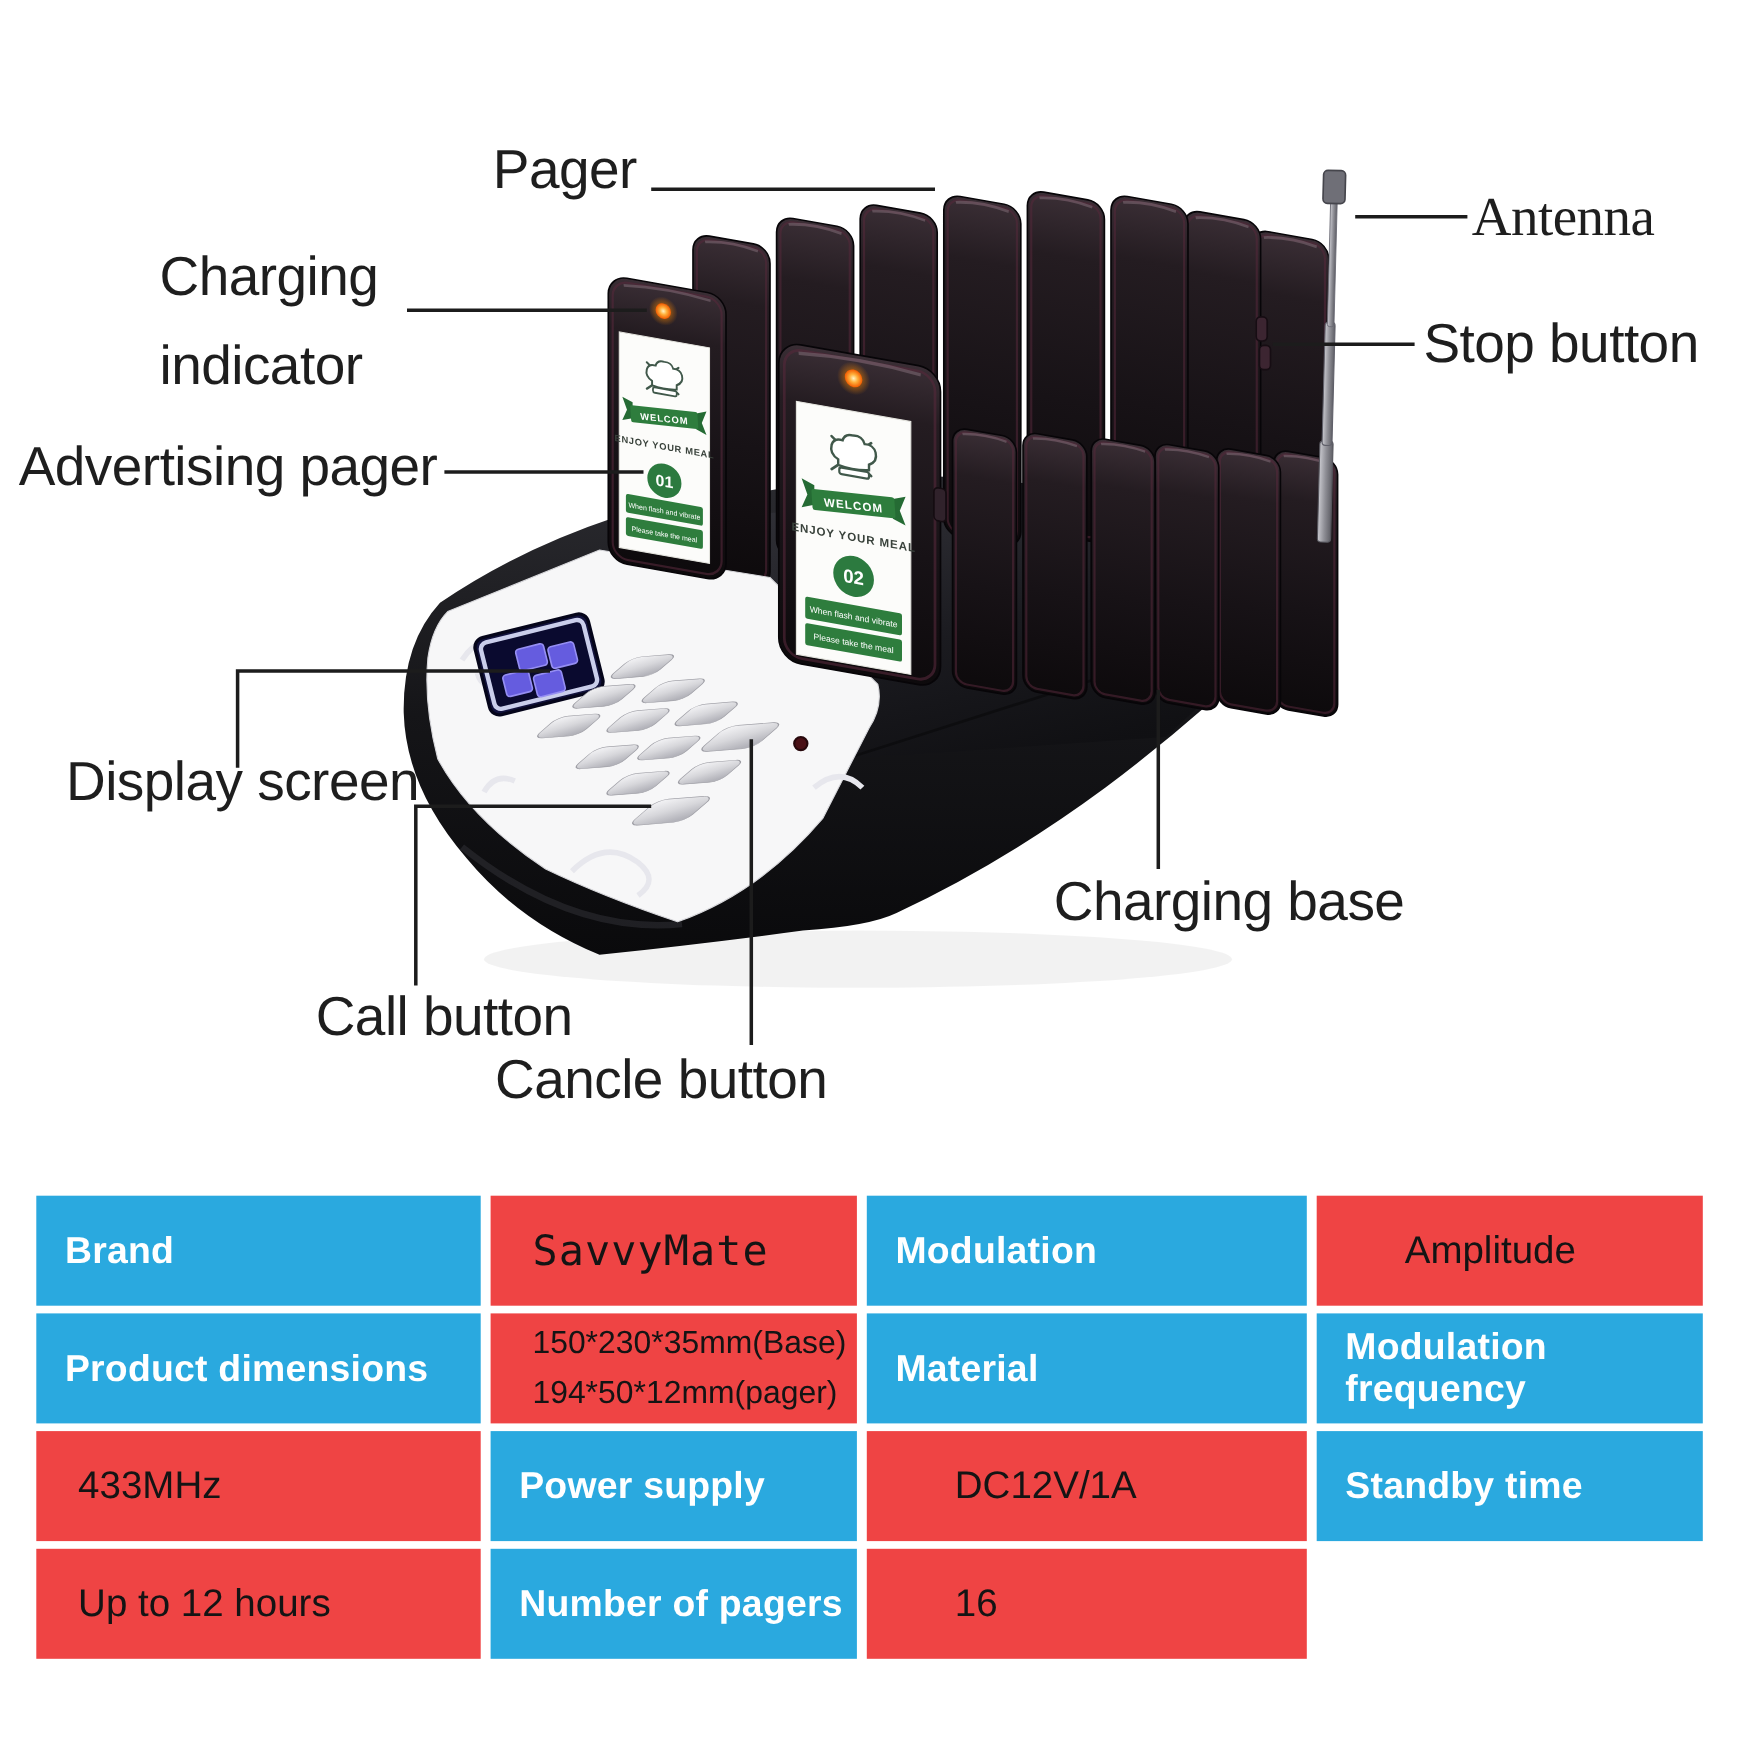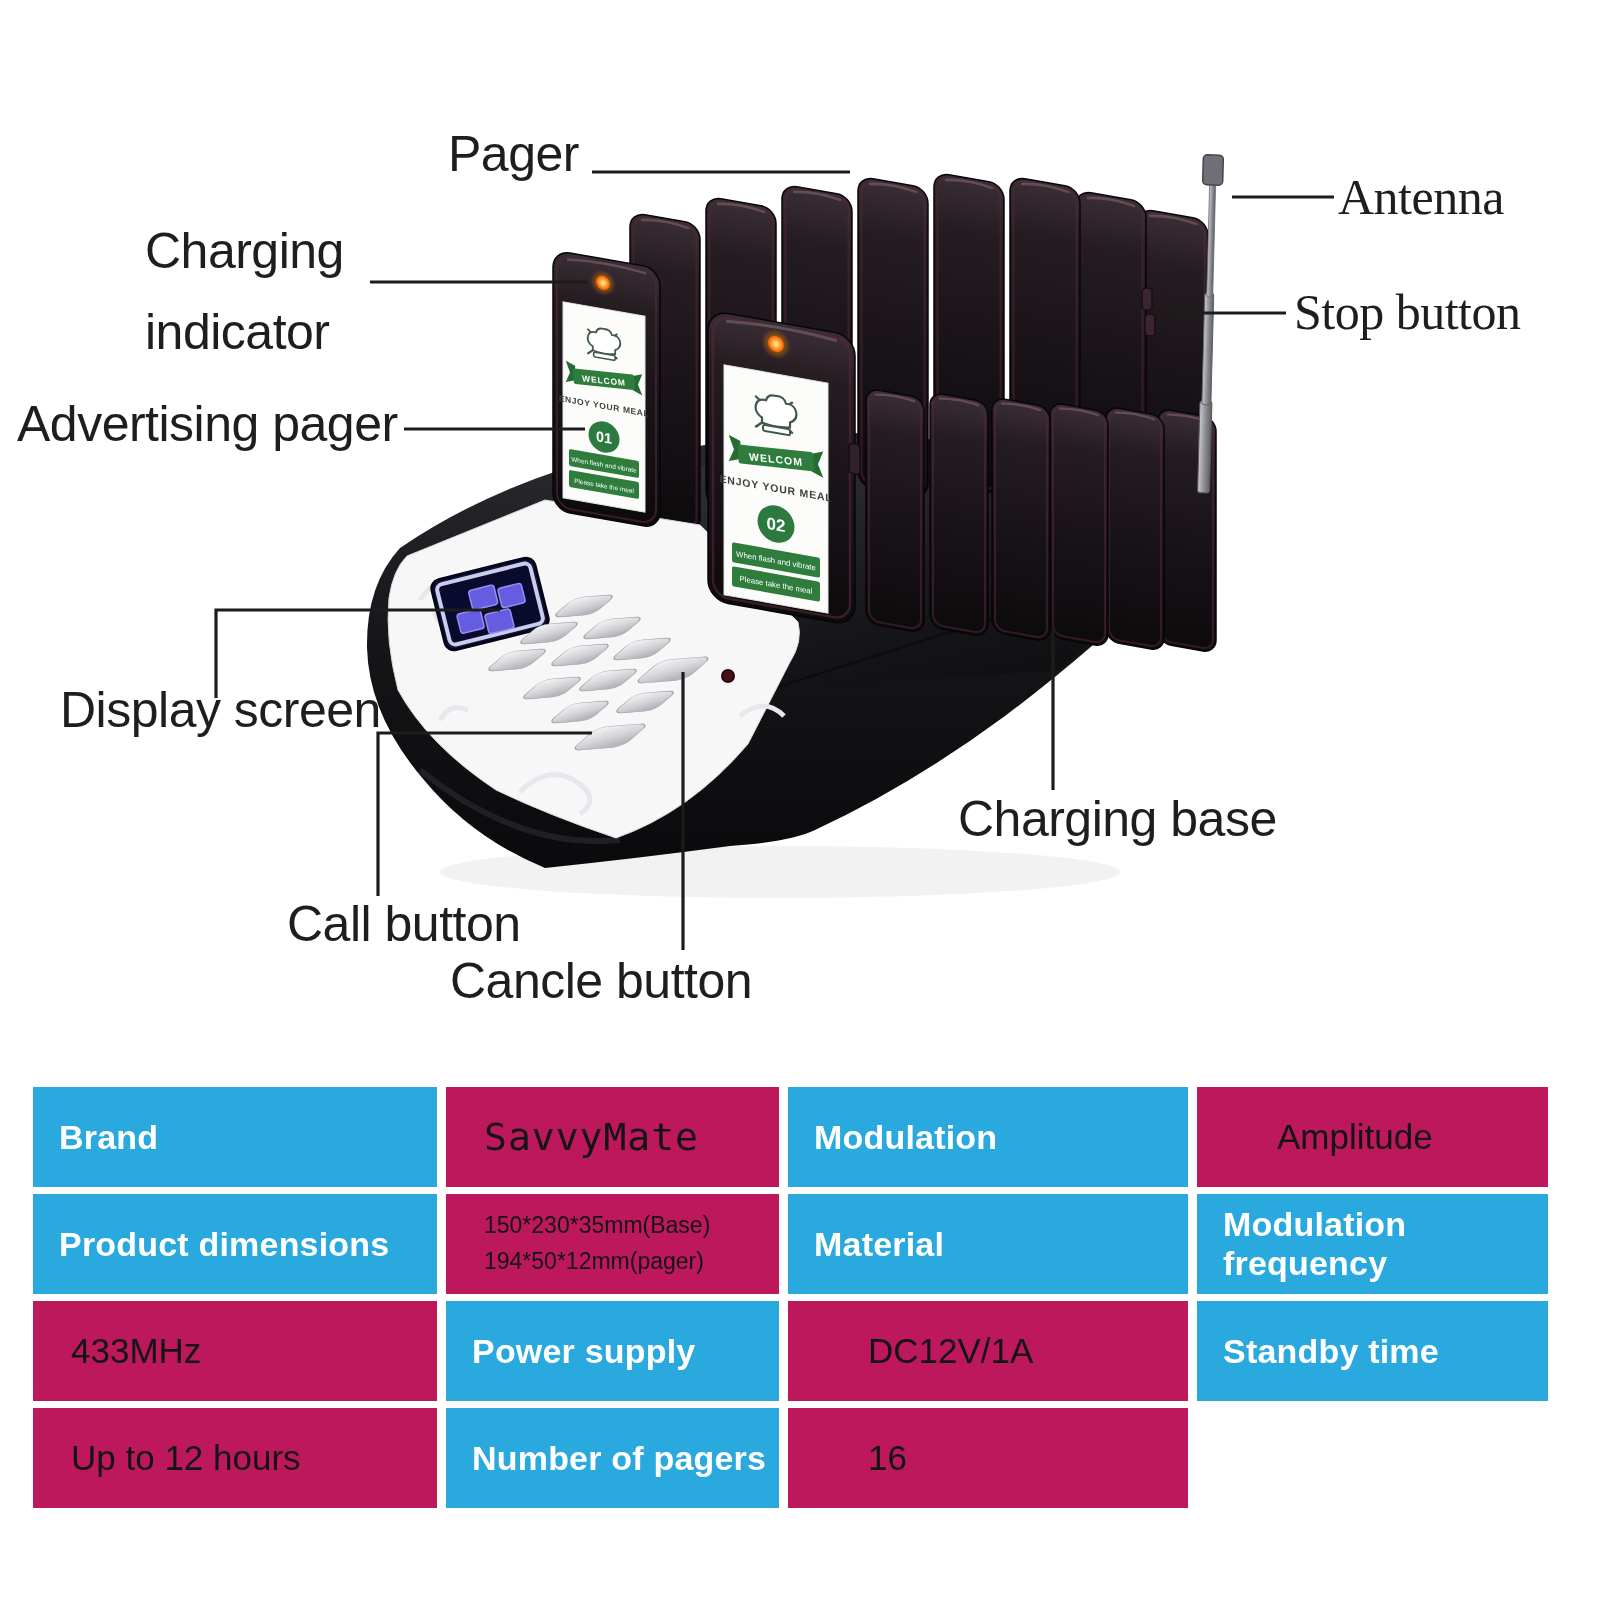--- a/index.html
+++ b/index.html
@@ -28,29 +28,29 @@
   .spec .th{
     background:#2aa9df;
     color:#ffffff;
     display:flex;align-items:center;
     padding-left:26px;
     font-size:34px;
     font-weight:600;
     letter-spacing:0.2px;
   }
   .spec .td{
-    background:#be185d;
+    background:#ef4444;
     color:#141414;
     display:flex;flex-direction:column;justify-content:center;
     padding-left:38px;
     font-size:35px;
   }
   .spec .td.right{padding-left:80px;}
   .spec .td .mono{font-family:"DejaVu Sans Mono",monospace;font-size:38px;letter-spacing:1px;}
-  .spec .td .dim{font-size:23px;line-height:1.55;}
+  .spec .td .dim{font-size:29px;line-height:1.55;}
 </style>
 </head>
 <body>
 
 <div class="stage">
 
 <svg width="1600" height="1600" viewBox="0 0 1600 1600">
   <defs>
     <linearGradient id="baseG" x1="0" y1="0" x2="0" y2="1">
       <stop offset="0" stop-color="#2b2b30"></stop>
@@ -302,21 +302,21 @@
 
 <div class="callout" style="left:448px;top:128px;">Pager</div>
 <div class="callout" style="left:145px;top:225px;">Charging</div>
 <div class="callout" style="left:145px;top:306px;">indicator</div>
 <div class="callout" style="left:17px;top:398px;">Advertising pager</div>
 <div class="callout" style="left:60px;top:684px;">Display screen</div>
 <div class="callout" style="left:287px;top:898px;">Call button</div>
 <div class="callout" style="left:450px;top:955px;">Cancle button</div>
 <div class="callout" style="left:958px;top:793px;">Charging base</div>
 <div class="callout" style="left:1338px;top:171px;font-family:Liberation Serif, serif;">Antenna</div>
-<div class="callout" style="left:1294px;top:286px;font-family:Liberation Serif, serif;">Stop button</div>
+<div class="callout" style="left:1294px;top:286px;">Stop button</div>
 
 <div class="spec">
 
   <div class="th">
         <span>Brand</span>
       </div>
   <div class="td">
         <span class="mono">SavvyMate</span>
       </div>
   <div class="th">

